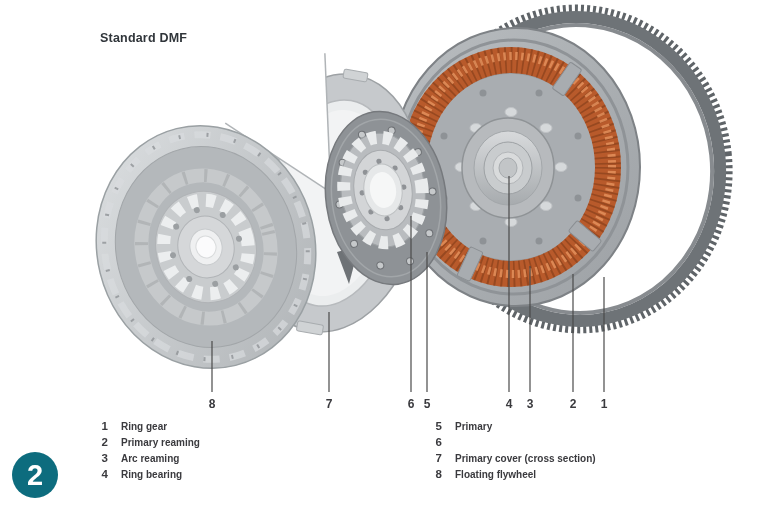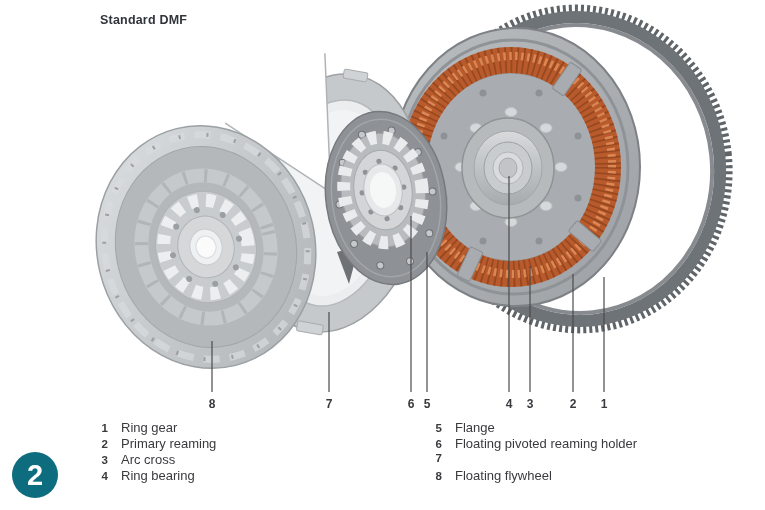--- a/index.html
+++ b/index.html
@@ -1,33 +1,33 @@
 <!DOCTYPE html>
 <html><head>
 <meta charset="utf-8">
 <style>
   html,body{margin:0;padding:0;}
   body{
     width:765px;height:510px;background:#ffffff;position:relative;
     font-family:"Liberation Sans", sans-serif;overflow:hidden;
   }
   .page-title{
-    position:absolute;left:100px;top:13px;
+    position:absolute;left:100px;top:31px;
     font-size:12.5px;font-weight:bold;color:#30353a;letter-spacing:.2px;
   }
   .diagram-svg{position:absolute;left:0;top:0;}
   .legend{position:absolute;top:420px;}
   .legend.col1{left:96px;width:310px;}
   .legend.col2{left:430px;width:320px;}
   .legend-row{display:flex;align-items:baseline;height:16px;}
   .legend-num{
     width:12px;text-align:right;margin-right:13px;flex:0 0 auto;
     font-size:11.5px;font-weight:bold;color:#3a3a3e;
   }
-  .legend-label{font-size:13px;font-weight:normal;color:#3a3a3e;}
+  .legend-label{font-size:10px;font-weight:bold;color:#3a3a3e;}
   .figure-badge{
     position:absolute;left:12px;top:452px;width:46px;height:46px;border-radius:50%;
     display:flex;align-items:center;justify-content:center;
     color:#ffffff;font-size:29px;font-weight:bold;
   }
 </style>
 </head>
 <body>
 
 <div class="page-title">Standard DMF</div>
@@ -204,38 +204,38 @@
     <div class="legend-row">
       <span class="legend-num">1</span>
       <span class="legend-label">Ring gear</span>
     </div>
     <div class="legend-row">
       <span class="legend-num">2</span>
       <span class="legend-label">Primary reaming</span>
     </div>
     <div class="legend-row">
       <span class="legend-num">3</span>
-      <span class="legend-label">Arc cross</span>
+      <span class="legend-label">Arc reaming</span>
     </div>
     <div class="legend-row">
       <span class="legend-num">4</span>
       <span class="legend-label">Ring bearing</span>
     </div>
   </div>
 <div class="legend col2">
     <div class="legend-row">
       <span class="legend-num">5</span>
-      <span class="legend-label">Flange</span>
+      <span class="legend-label">Primary</span>
     </div>
     <div class="legend-row">
       <span class="legend-num">6</span>
-      <span class="legend-label">Floating pivoted reaming holder</span>
     </div>
     <div class="legend-row">
       <span class="legend-num">7</span>
+      <span class="legend-label">Primary cover (cross section)</span>
     </div>
     <div class="legend-row">
       <span class="legend-num">8</span>
       <span class="legend-label">Floating flywheel</span>
     </div>
   </div>
 
 <div class="figure-badge" style="background: rgb(13, 108, 126);">2</div>
 
 </body></html>

